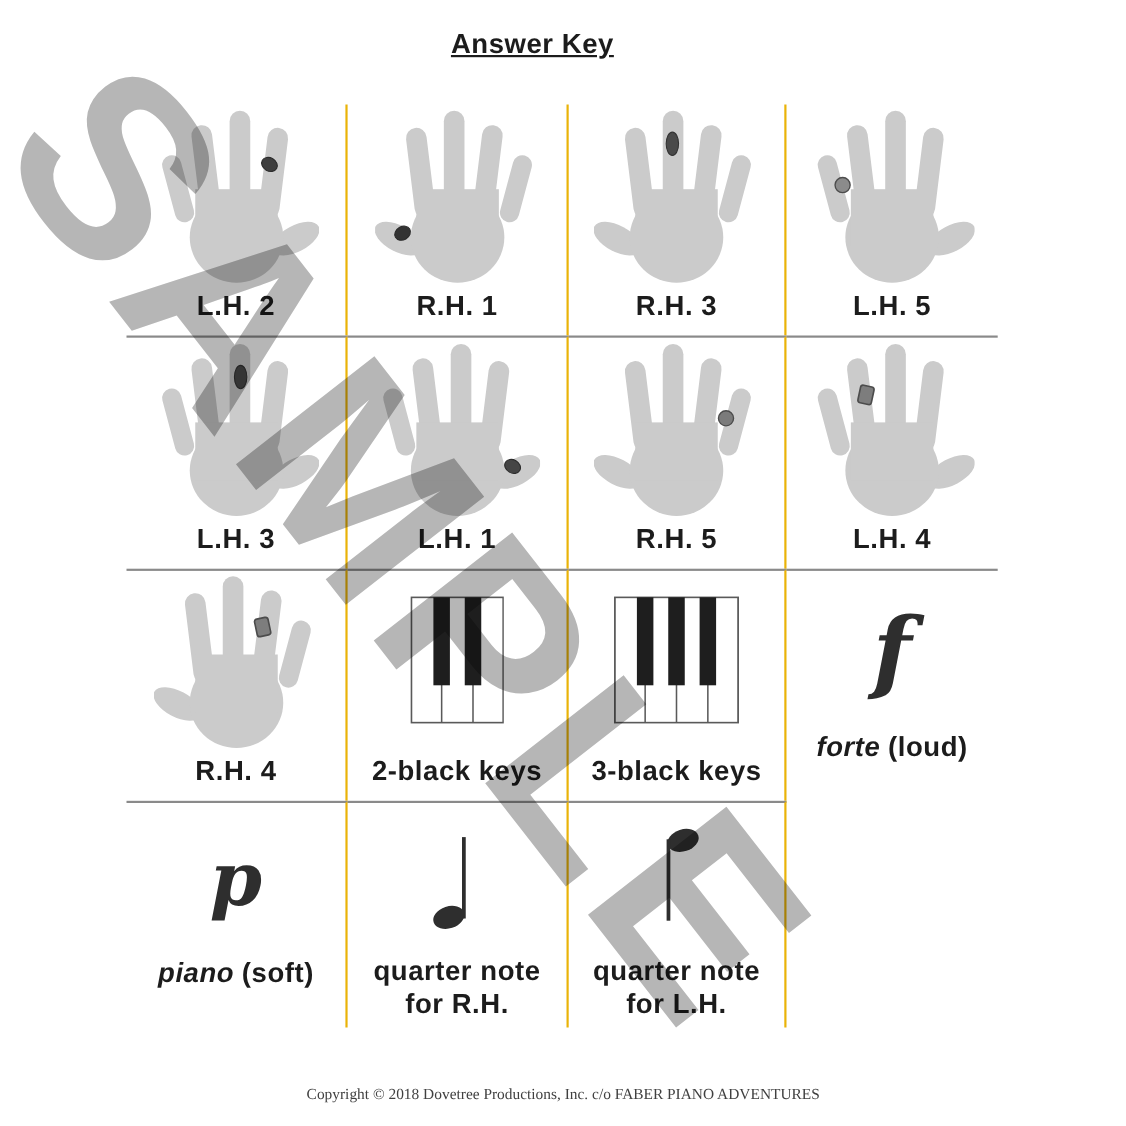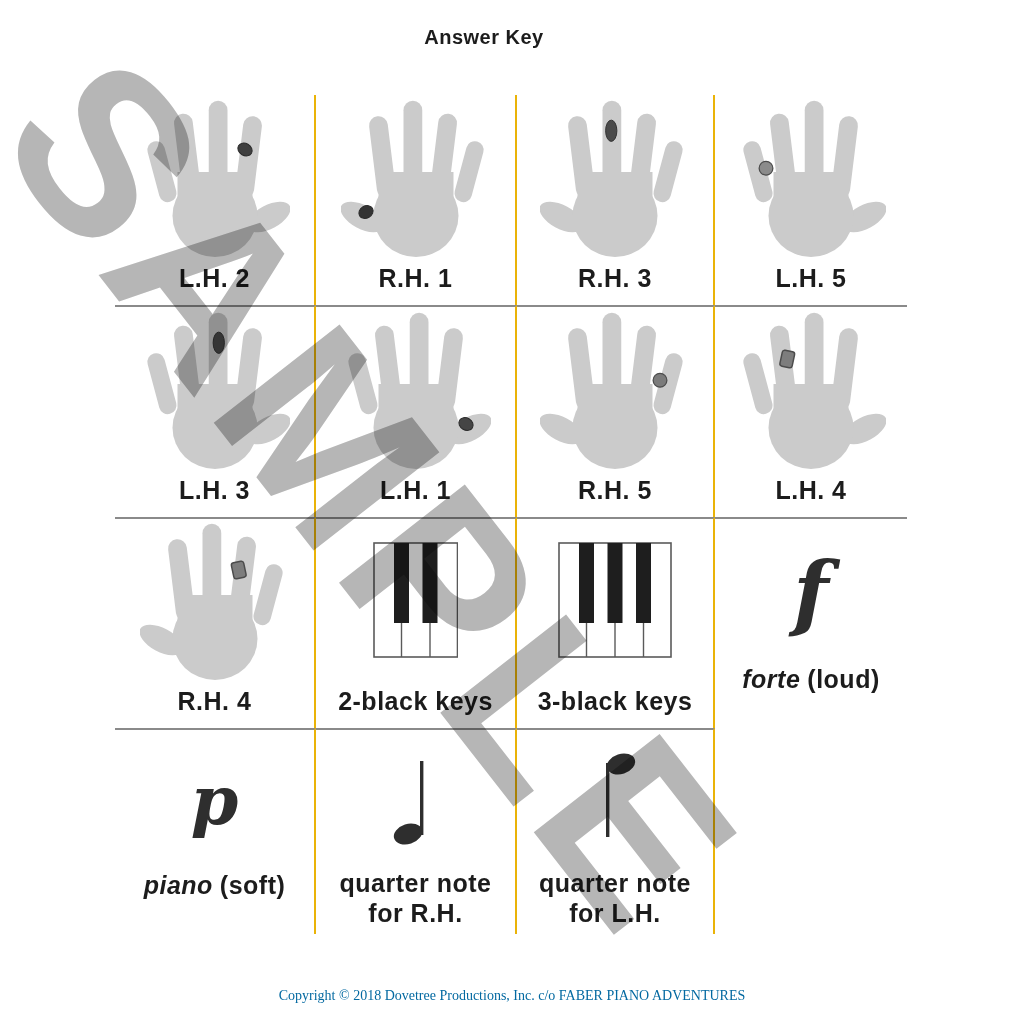--- a/index.html
+++ b/index.html
@@ -4,21 +4,21 @@
 <style>
   html,body{margin:0;padding:0;}
   body{
     width:1024px;height:1024px;position:relative;overflow:hidden;
     background:#ffffff;
     font-family:"Liberation Sans", sans-serif;
     color:#1c1c1c;
   }
   .page-title{
     position:absolute;top:26px;left:0;width:968px;
-    text-align:center;font-size:20px;font-weight:bold;letter-spacing:0.5px;
+    text-align:center;font-size:25px;font-weight:bold;letter-spacing:0.5px;text-decoration:underline;
   }
   .grid{
     position:absolute;left:115px;top:95px;width:792px;height:839px;
     display:grid;
     grid-template-columns:201px 201px 198px 192px;
     grid-template-rows:210px 212px 211px 206px;
   }
   .cell{
     box-sizing:border-box;position:relative;
     display:flex;flex-direction:column;align-items:center;justify-content:flex-end;
@@ -49,21 +49,21 @@
   .watermark{
     position:absolute;left:148px;top:20px;
     font-size:232px;font-weight:bold;letter-spacing:10px;line-height:1;
     color:#b6b6b6;white-space:nowrap;
     transform:rotate(52deg);transform-origin:0 0;
     mix-blend-mode:multiply;
     pointer-events:none;z-index:5;
   }
   .copyright{
     position:absolute;left:0;bottom:20px;width:1024px;text-align:center;
-    font-family:"Liberation Serif", serif;font-size:14px;color:#0369a1;
+    font-family:"Liberation Serif", serif;font-size:14px;color:#404040;
   }
 </style>
 </head>
 <body>
 
 <div class="page-title">Answer Key</div>
 
 <div class="grid" id="grid">
     <div class="cell">
       <div class="cell-content">

